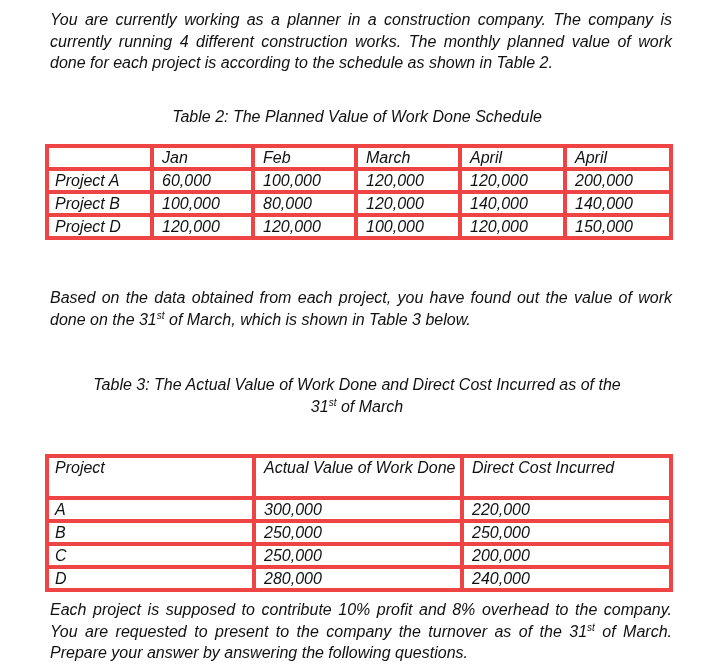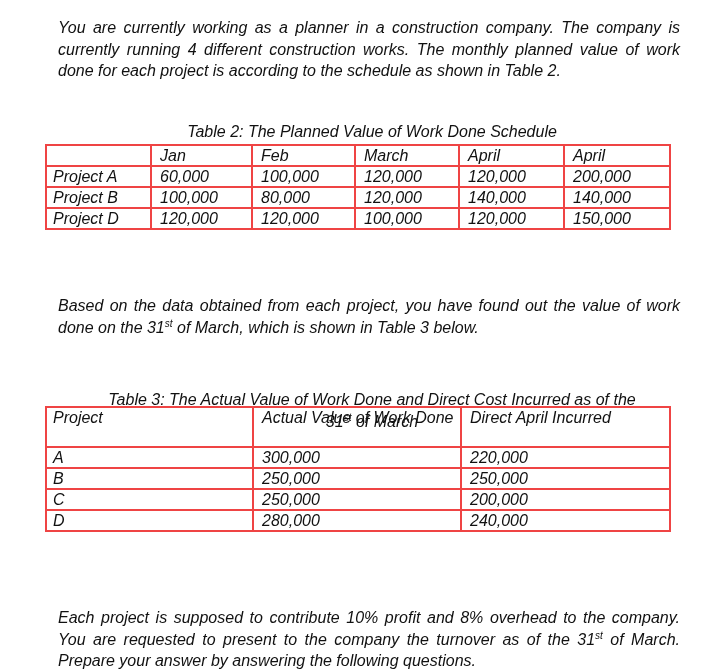--- a/index.html
+++ b/index.html
@@ -6,43 +6,43 @@
   body {
     width: 712px; height: 670px; position: relative; overflow: hidden;
     font-family: "Liberation Sans", sans-serif;
     font-style: italic;
     color: #111111;
     font-size: 16px;
   }
   .para {
     position: absolute; left: 46px; width: 622px;
     line-height: 21.5px; text-align: justify; text-align-last: left;
-    margin: 12px;
+    margin: 4px;
   }
   .para sup { font-size: 10px; line-height: 0; vertical-align: 6px; }
   .caption {
     position: absolute; left: 46px; width: 622px; text-align: center;
-    line-height: 21.5px; margin: 15px;
+    line-height: 21.5px; margin: 0;
   }
   .caption sup { font-size: 10px; line-height: 0; vertical-align: 6px; }
   table.t {
     position: absolute; border-collapse: collapse; table-layout: fixed;
     font-size: 16px; font-style: italic;
   }
   table.t td {
-    border: 2px solid #ef4444;
+    border: 4px solid #ef4444;
     padding: 0 0 0 8px;
     vertical-align: top;
     white-space: nowrap;
     overflow: hidden;
   }
   #t2 { left: 45px; top: 144px; width: 624px; }
   #t2 td { height: 19px; line-height: 19px; }
   #t2 td.first { padding-left: 6px; }
-  #t3 { left: 45px; top: 406px; width: 624px; }
+  #t3 { left: 45px; top: 454px; width: 624px; }
   #t3 td { line-height: 19px; height: 19px; }
   #t3 td.first { padding-left: 6px; }
   #t3 tr.hdr td { height: 38px; }
   .wrapcell { white-space: normal !important; text-align: justify; text-align-last: left; padding-right: 4px !important; }
 </style>
 </head>
 <body>
 
 <p class="para" style="top:5px;">You are currently working as a planner in a construction company. The company is currently running 4 different construction works. The monthly planned value of work done for each project is according to the schedule as shown in Table 2.</p>
 
@@ -100,21 +100,21 @@
 <table class="t" id="t3">
   <colgroup>
     <col style="width:207px">
       <col style="width:208px">
       <col style="width:209px">
   </colgroup>
   <tbody>
       <tr class="hdr">
     <td class="first">Project</td>
     <td class="wrapcell">Actual Value of Work Done</td>
-    <td>Direct April Incurred</td>
+    <td>Direct Cost Incurred</td>
   </tr>
   <tr>
     <td class="first">A</td>
     <td>300,000</td>
     <td>220,000</td>
   </tr>
   <tr>
     <td class="first">B</td>
     <td>250,000</td>
     <td>250,000</td>

